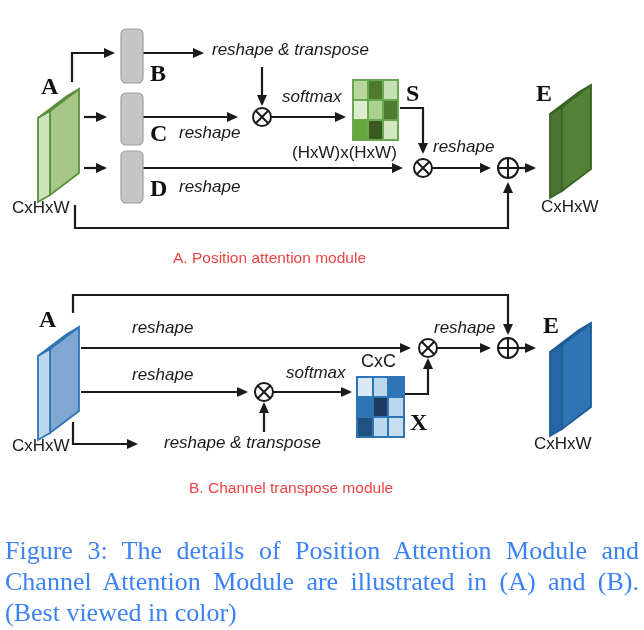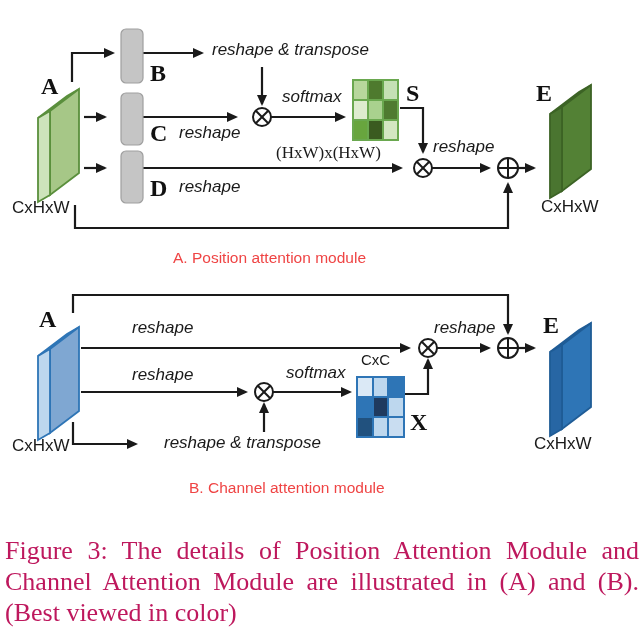--- a/index.html
+++ b/index.html
@@ -3,26 +3,26 @@
 <meta charset="utf-8">
 <style>
   html,body{margin:0;padding:0;background:#ffffff;}
   #fig{position:relative;width:644px;height:630px;background:#ffffff;overflow:hidden;
        font-family:"Liberation Sans",sans-serif;color:#1a1a1a;}
   #diagram-svg{position:absolute;left:0;top:0;}
   .lbl{position:absolute;white-space:nowrap;line-height:1.08;color:#1a1a1a;}
   .letter{font-family:"Liberation Serif",serif;font-weight:700;font-size:24px;color:#111;}
   .op{font-style:italic;font-size:17px;}
   .dims{font-size:17px;}
-  .small-dims{font-size:15px;}
+  .small-dims{font-size:18px;}
   .module-title{font-size:15.5px;color:#ef4444;}
   .matrix{position:absolute;display:grid;grid-template-columns:repeat(3,1fr);
           grid-template-rows:repeat(3,1fr);gap:2px;border:2px solid;box-sizing:border-box;}
   .caption-line{position:absolute;left:5px;width:634px;font-family:"Liberation Serif",serif;
-                font-size:26px;color:#be185d;line-height:1.15;}
+                font-size:26px;color:#3b82f6;line-height:1.15;}
   .just{text-align:justify;text-align-last:justify;}
 </style>
 </head>
 <body>
 
 <div id="fig">
 
   <svg id="diagram-svg" width="644" height="630" viewBox="0 0 644 630">
     <defs>
       <marker id="ah" markerUnits="userSpaceOnUse" markerWidth="12" markerHeight="10" refX="9" refY="5" orient="auto">
@@ -155,38 +155,38 @@
   <div class="lbl letter" style="left:150px;top:121px;">C</div>
   <div class="lbl letter" style="left:150px;top:176px;">D</div>
   <div class="lbl letter" style="left:406px;top:81px;">S</div>
   <div class="lbl letter" style="left:536px;top:81px;">E</div>
 
   <div class="lbl op" style="left:212px;top:41px;">reshape &amp; transpose</div>
   <div class="lbl op" style="left:179px;top:124px;">reshape</div>
   <div class="lbl op" style="left:179px;top:178px;">reshape</div>
   <div class="lbl op" style="left:282px;top:88px;">softmax</div>
   <div class="lbl op" style="left:433px;top:138px;">reshape</div>
-  <div class="lbl dims" style="left:276px;top:144px;font-family:Liberation Serif, serif;">(HxW)x(HxW)</div>
+  <div class="lbl dims" style="left:292px;top:144px;">(HxW)x(HxW)</div>
 
   <div class="lbl dims" style="left:12px;top:199px;">CxHxW</div>
   <div class="lbl dims" style="left:541px;top:198px;">CxHxW</div>
   <div class="lbl module-title" style="left:173px;top:250px;">A. Position attention module</div>
 
   <div class="lbl letter" style="left:39px;top:307px;">A</div>
   <div class="lbl letter" style="left:543px;top:313px;">E</div>
   <div class="lbl letter" style="left:410px;top:410px;">X</div>
 
   <div class="lbl op" style="left:132px;top:319px;">reshape</div>
   <div class="lbl op" style="left:132px;top:366px;">reshape</div>
   <div class="lbl op" style="left:286px;top:364px;">softmax</div>
   <div class="lbl op" style="left:434px;top:319px;">reshape</div>
   <div class="lbl op" style="left:164px;top:434px;">reshape &amp; transpose</div>
   <div class="lbl small-dims" style="left:361px;top:352px;">CxC</div>
 
   <div class="lbl dims" style="left:12px;top:437px;">CxHxW</div>
   <div class="lbl dims" style="left:534px;top:435px;">CxHxW</div>
-  <div class="lbl module-title" style="left:189px;top:480px;">B. Channel attention module</div>
+  <div class="lbl module-title" style="left:189px;top:480px;">B. Channel transpose module</div>
 
   <div class="caption-line just" style="top:536px;">Figure 3: The details of Position Attention Module and</div>
   <div class="caption-line" style="top:598px;">(Best viewed in color)</div>
   <div class="caption-line just" style="top:567px;">Channel Attention Module are illustrated in (A) and (B).</div>
 
 </div>
 
 </body></html>

